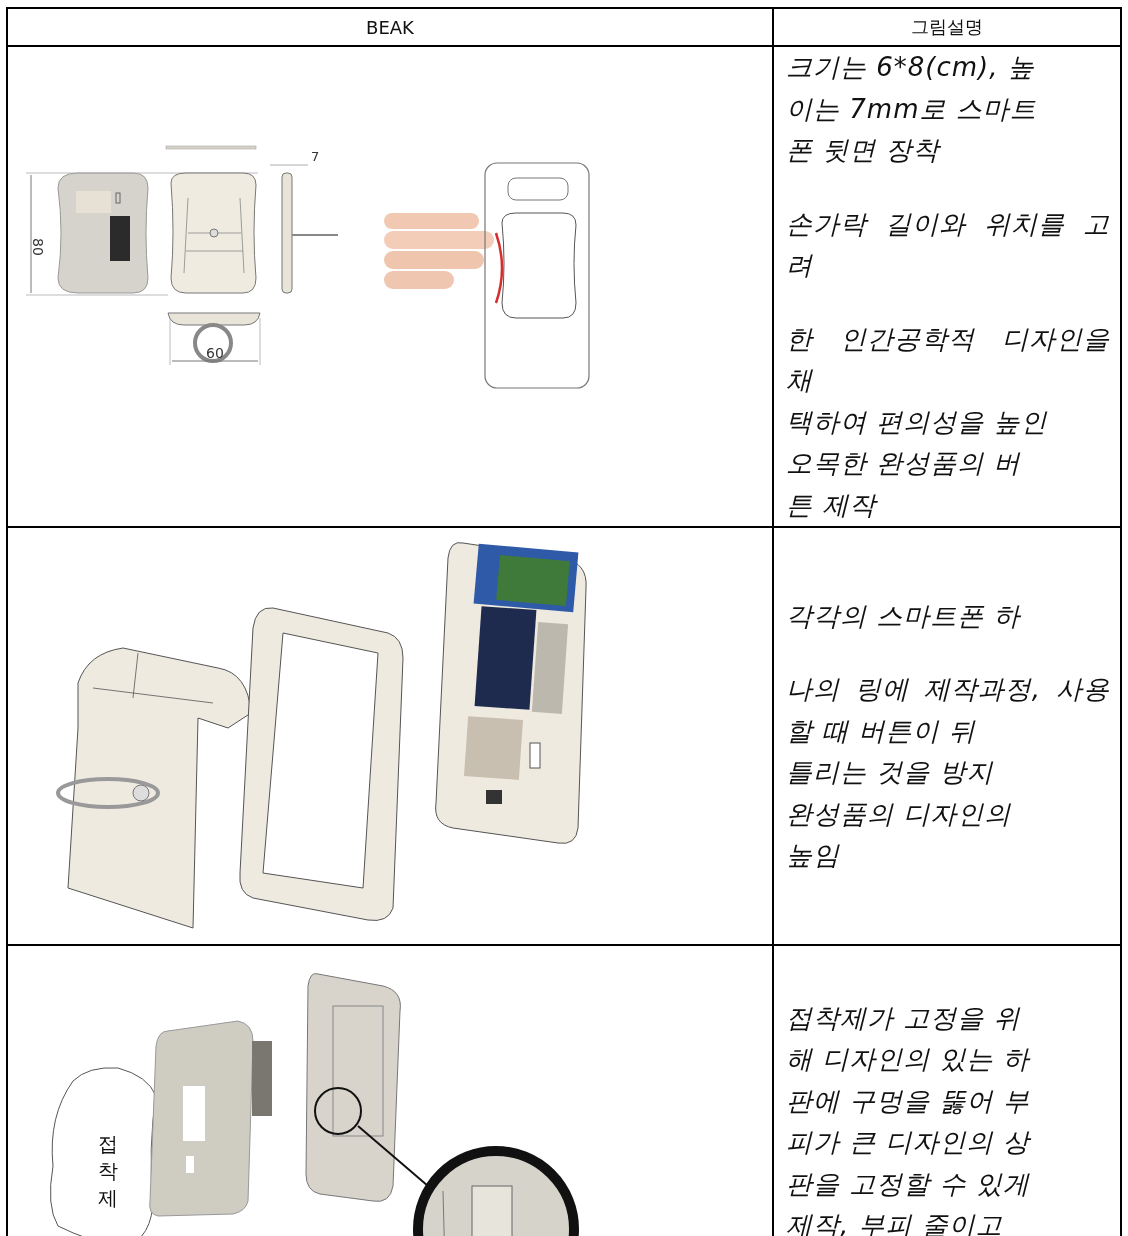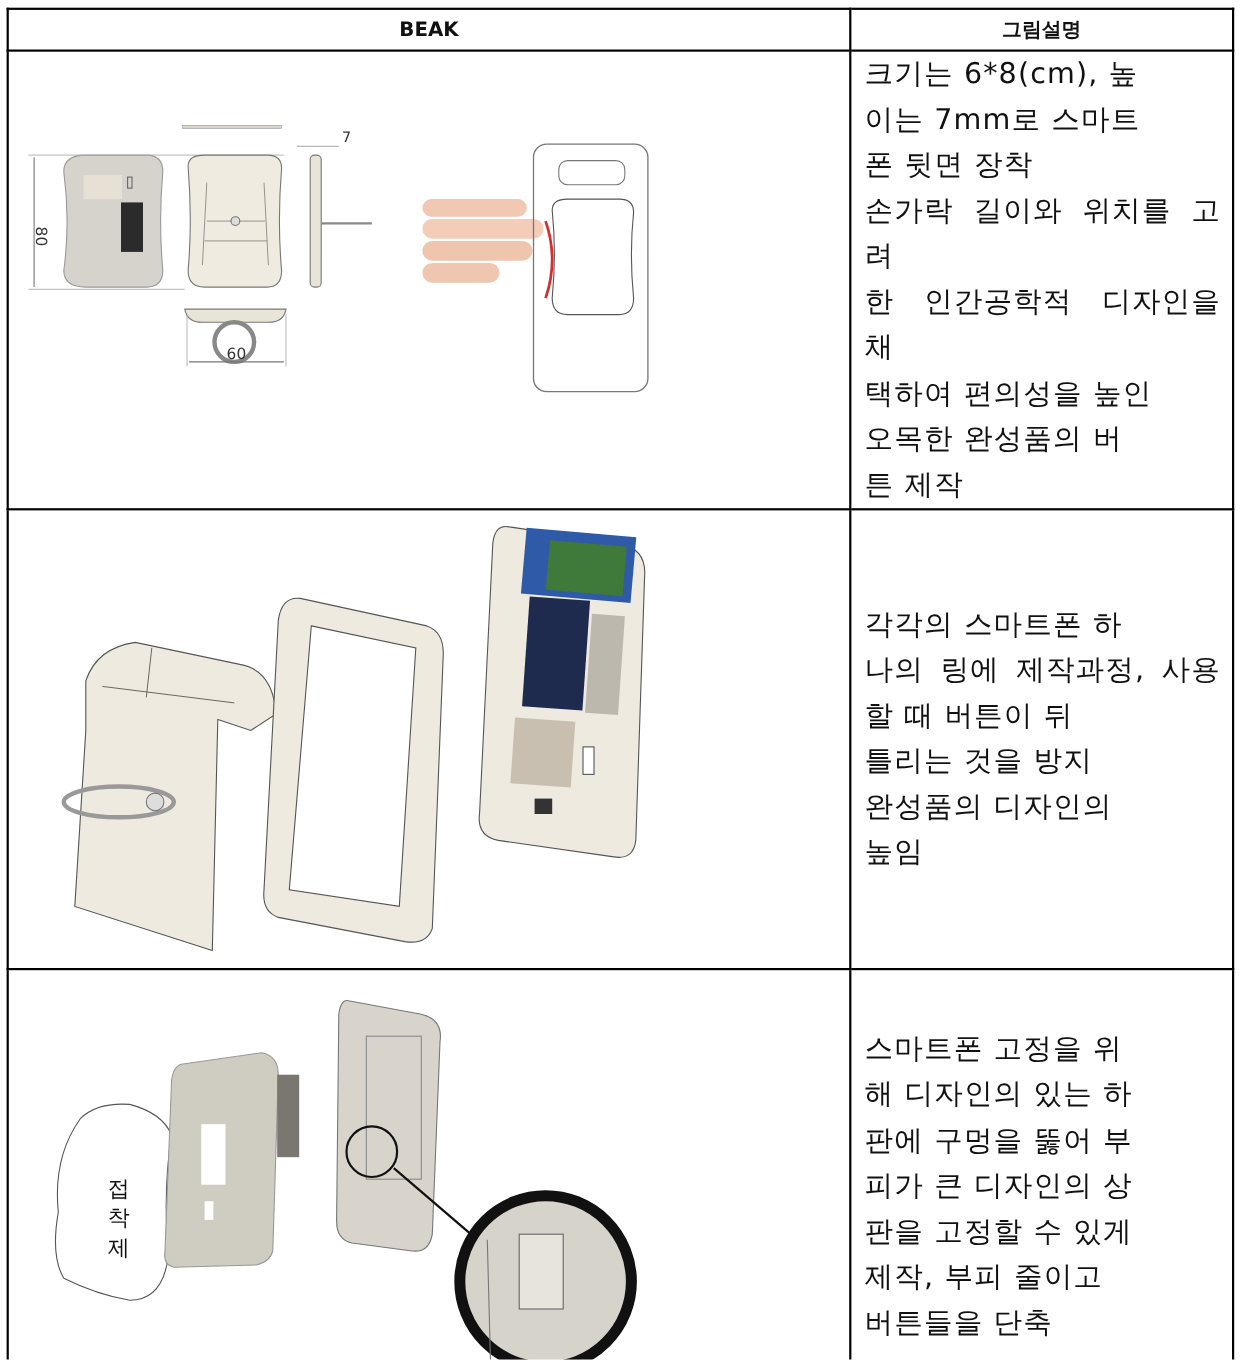--- a/index.html
+++ b/index.html
@@ -1,24 +1,24 @@
 <!DOCTYPE html>
 <html><head>
   <meta charset="utf-8">
   <style>
     html, body { margin: 0; padding: 0; background: #ffffff; }
     body { width: 1128px; height: 1236px; position: relative; font-family: "DejaVu Sans", sans-serif; color: #111; }
     .tbl { position: absolute; left: 6px; top: 7px; width: 1116px; border-collapse: collapse; table-layout: fixed; }
     .tbl td, .tbl th { border: 2px solid #000; padding: 0; vertical-align: middle; }
-    .tbl th { height: 36px; font-weight: bold; font-size: 18px; text-align: center; }
+    .tbl th { height: 36px; font-weight: normal; font-size: 18px; text-align: center; }
     .col-img { width: 766px; }
     .col-desc { width: 348px; }
-    .desc { padding: 0 10px 0 12px !important; font-size: 26px; line-height: 41.5px; letter-spacing: 1px; }
+    .desc { padding: 0 10px 0 12px !important; font-size: 26px; line-height: 41.5px; letter-spacing: 1px; font-style: italic; }
     .desc .line { display: block; white-space: nowrap; }
-    .desc .justify { text-align: justify; text-align-last: justify; white-space: normal; }
+    .desc .justify { text-align: justify; text-align-last: justify; white-space: normal; margin-top: 32px; }
     .row1 { height: 368px; }
     .row2 { height: 416px; }
     .row3 { height: 394px; }
     .figure { position: relative; width: 100%; height: 100%; }
     svg { display: block; }
   </style>
 </head>
 <body>
 
 <table class="tbl">
@@ -146,21 +146,21 @@
             <circle cx="330" cy="165" r="23" fill="none" stroke="#111" stroke-width="2"></circle>
             <line x1="350" y1="180" x2="420" y2="240" stroke="#111" stroke-width="2"></line>
 
             <circle cx="488" cy="283" r="78" fill="#d6d3cb" stroke="#111" stroke-width="10"></circle>
             <rect x="464" y="240" width="40" height="68" fill="#e7e4dc" stroke="#666"></rect>
             <line x1="435" y1="245" x2="438" y2="360" stroke="#777"></line>
           </svg>
         </div>
       </td>
       <td class="desc">
-        <span class="line"><span>스마트폰 고정을 위</span></span>
+        <span class="line"><span>접착제가 고정을 위</span></span>
         <span class="line"><span>해 디자인의 있는 하</span></span>
         <span class="line"><span>판에 구멍을 뚫어 부</span></span>
         <span class="line"><span>피가 큰 디자인의 상</span></span>
         <span class="line"><span>판을 고정할 수 있게</span></span>
         <span class="line"><span>제작, 부피 줄이고</span></span>
         <span class="line"><span>버튼들을 단축</span></span>
       </td>
     </tr>
   </tbody>
 </table>

